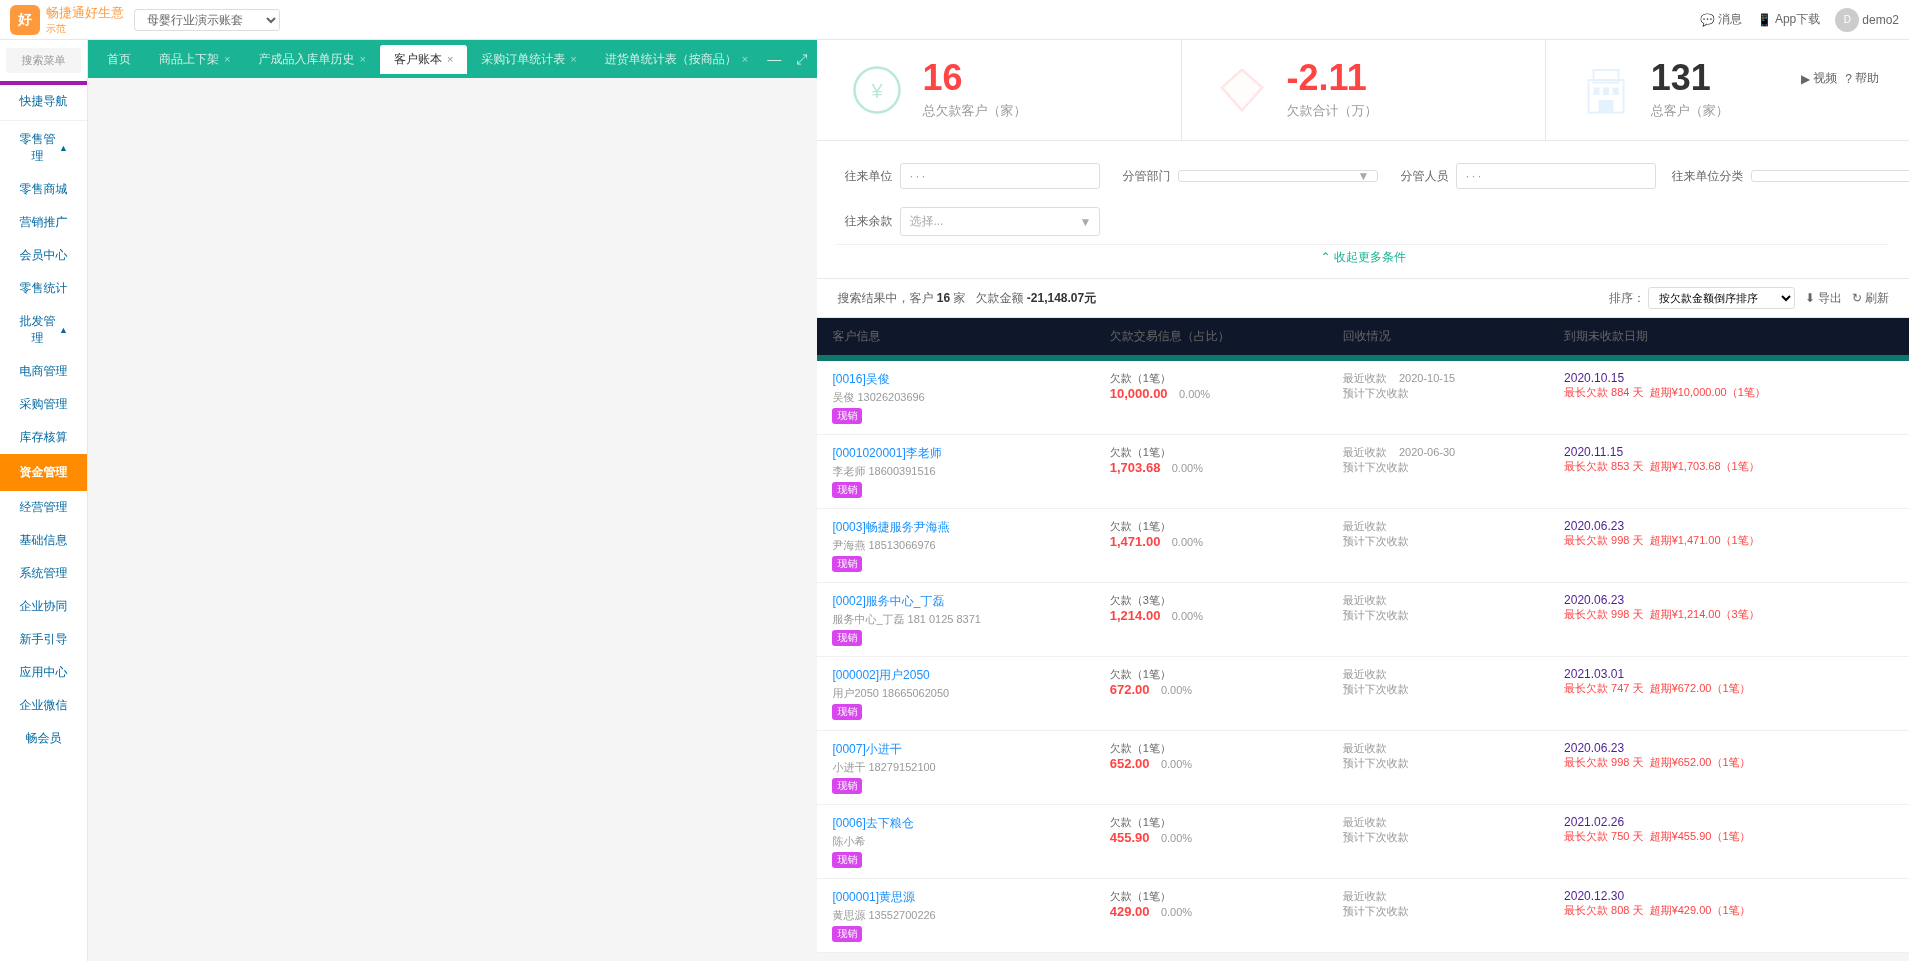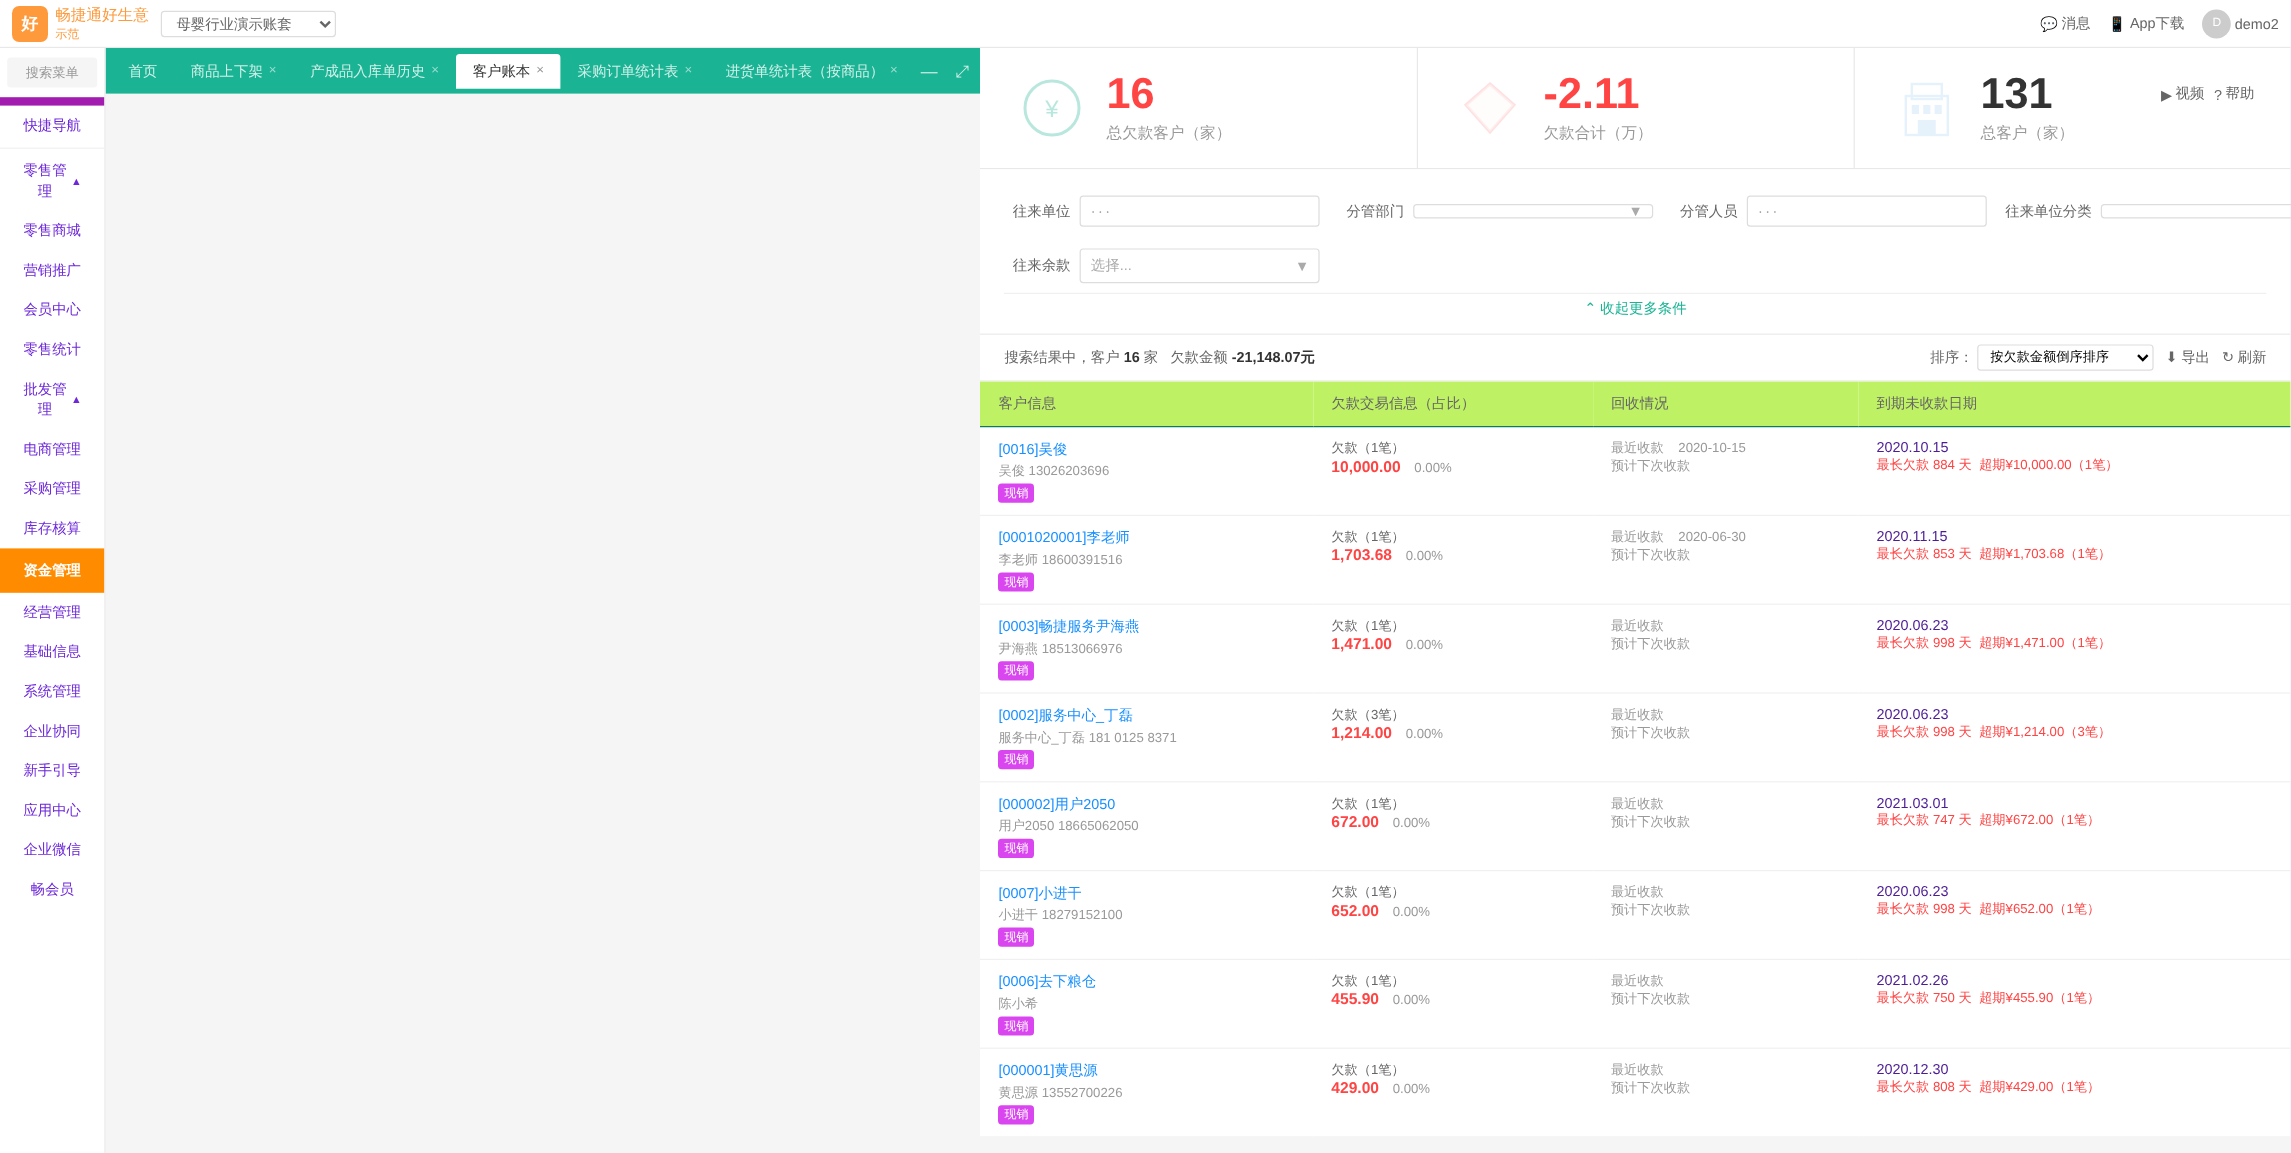--- a/index.html
+++ b/index.html
@@ -15,23 +15,23 @@
     .top-selector { font-size: 12px; color: #666; border: 1px solid #ddd; border-radius: 3px; padding: 2px 20px 2px 8px; background: #fff; cursor: pointer; }
     .top-bar-right { display: flex; align-items: center; gap: 15px; font-size: 12px; color: #666; }
     .top-bar-right span { cursor: pointer; display: flex; align-items: center; gap: 3px; }
     .avatar { width: 24px; height: 24px; border-radius: 50%; background: #ccc; overflow: hidden; display: flex; align-items: center; justify-content: center; color: #fff; font-size: 10px; }
 
     
     .main-layout { display: flex; flex: 1; overflow: hidden; }
 
     
     .sidebar { width: 88px; background: #fff; border-right: 1px solid #e8e8e8; display: flex; flex-direction: column; overflow-y: auto; }
-    .sidebar-search { padding: 8px 6px; border-bottom: 7px solid #a21caf; }
+    .sidebar-search { padding: 8px 6px; border-bottom: 4px solid #a21caf; }
     .sidebar-search-btn { width: 100%; background: #f5f5f5; border: none; border-radius: 3px; padding: 5px; font-size: 11px; color: #999; cursor: pointer; text-align: center; }
-    .sidebar-nav-item { padding: 8px 19px; text-align: center; cursor: pointer; color: #6d28d9; font-size: 12px; }
+    .sidebar-nav-item { padding: 8px 19px; text-align: center; cursor: pointer; color: #0369a1; font-size: 12px; }
     .sidebar-nav-item.active-nav { color: #ff8c00; font-weight: bold; }
     .sidebar-divider { height: 1px; background: #f0f0f0; margin: 2px 0; }
 
     
     .tab-bar { background: #1ab394; display: flex; align-items: center; height: 38px; padding: 0 5px; overflow-x: auto; }
     .tab-bar::-webkit-scrollbar { height: 0; }
     .tab-item { display: flex; align-items: center; gap: 5px; padding: 6px 14px; color: rgba(255,255,255,0.8); font-size: 12px; cursor: pointer; border-radius: 3px 3px 0 0; white-space: nowrap; }
     .tab-item.active { background: #fff; color: #333; }
     .tab-close { color: inherit; font-size: 11px; opacity: 0.7; cursor: pointer; }
     .tab-bar-actions { margin-left: auto; display: flex; gap: 5px; }
@@ -68,21 +68,21 @@
     
     .result-bar { background: #fff; padding: 8px 20px; display: flex; justify-content: space-between; align-items: center; border-bottom: 1px solid #e8e8e8; }
     .result-info { font-size: 12px; color: #666; }
     .result-info strong { color: #333; }
     .result-actions { display: flex; align-items: center; gap: 10px; font-size: 12px; color: #666; }
     .result-actions span { cursor: pointer; display: flex; align-items: center; gap: 3px; }
     .sort-select { border: 1px solid #ddd; border-radius: 3px; padding: 3px 20px 3px 6px; font-size: 11px; background: #fff; cursor: pointer; }
 
     
     .data-table { width: 100%; background: #fff; border-collapse: collapse; }
-    .data-table thead tr { background: #bef264; border-bottom: 1px solid #0f766e; }
+    .data-table thead tr { background: #0f172a; border-bottom: 6px solid #0f766e; }
     .data-table th { padding: 10px 15px; font-size: 12px; color: #666; font-weight: normal; text-align: left; }
     .data-table td { padding: 10px 15px; font-size: 12px; vertical-align: top; border-bottom: 1px solid #f0f0f0; }
     .customer-name { color: #1890ff; cursor: pointer; font-size: 12px; }
     .customer-sub { color: #999; font-size: 11px; margin-top: 2px; }
     .badge-now { display: inline-block; background: #d946ef; color: #fff; font-size: 10px; padding: 1px 5px; border-radius: 3px; margin-top: 3px; }
     .debt-amount { color: #ff4444; font-size: 13px; font-weight: bold; cursor: pointer; }
     .debt-info { color: #666; font-size: 11px; }
     .debt-ratio { color: #999; font-size: 11px; margin-left: 8px; }
     .overdue-tag { color: #ff4444; font-size: 11px; cursor: pointer; }
     .latest-pay { color: #999; font-size: 11px; }

